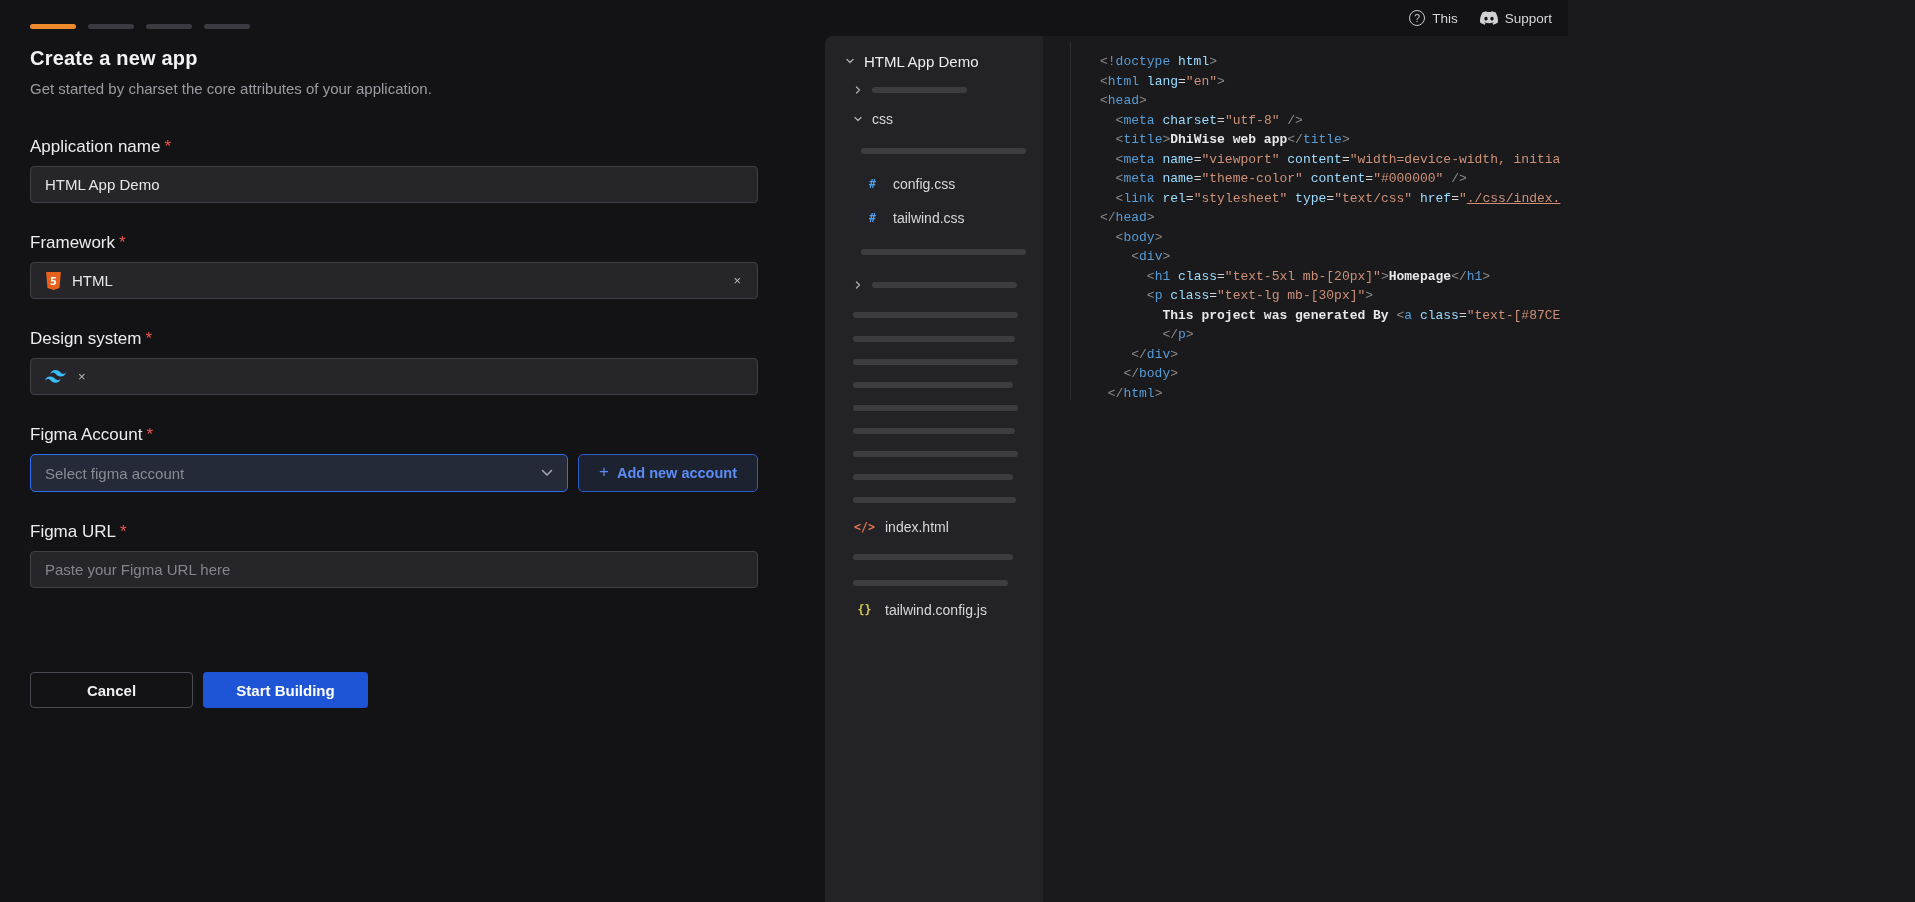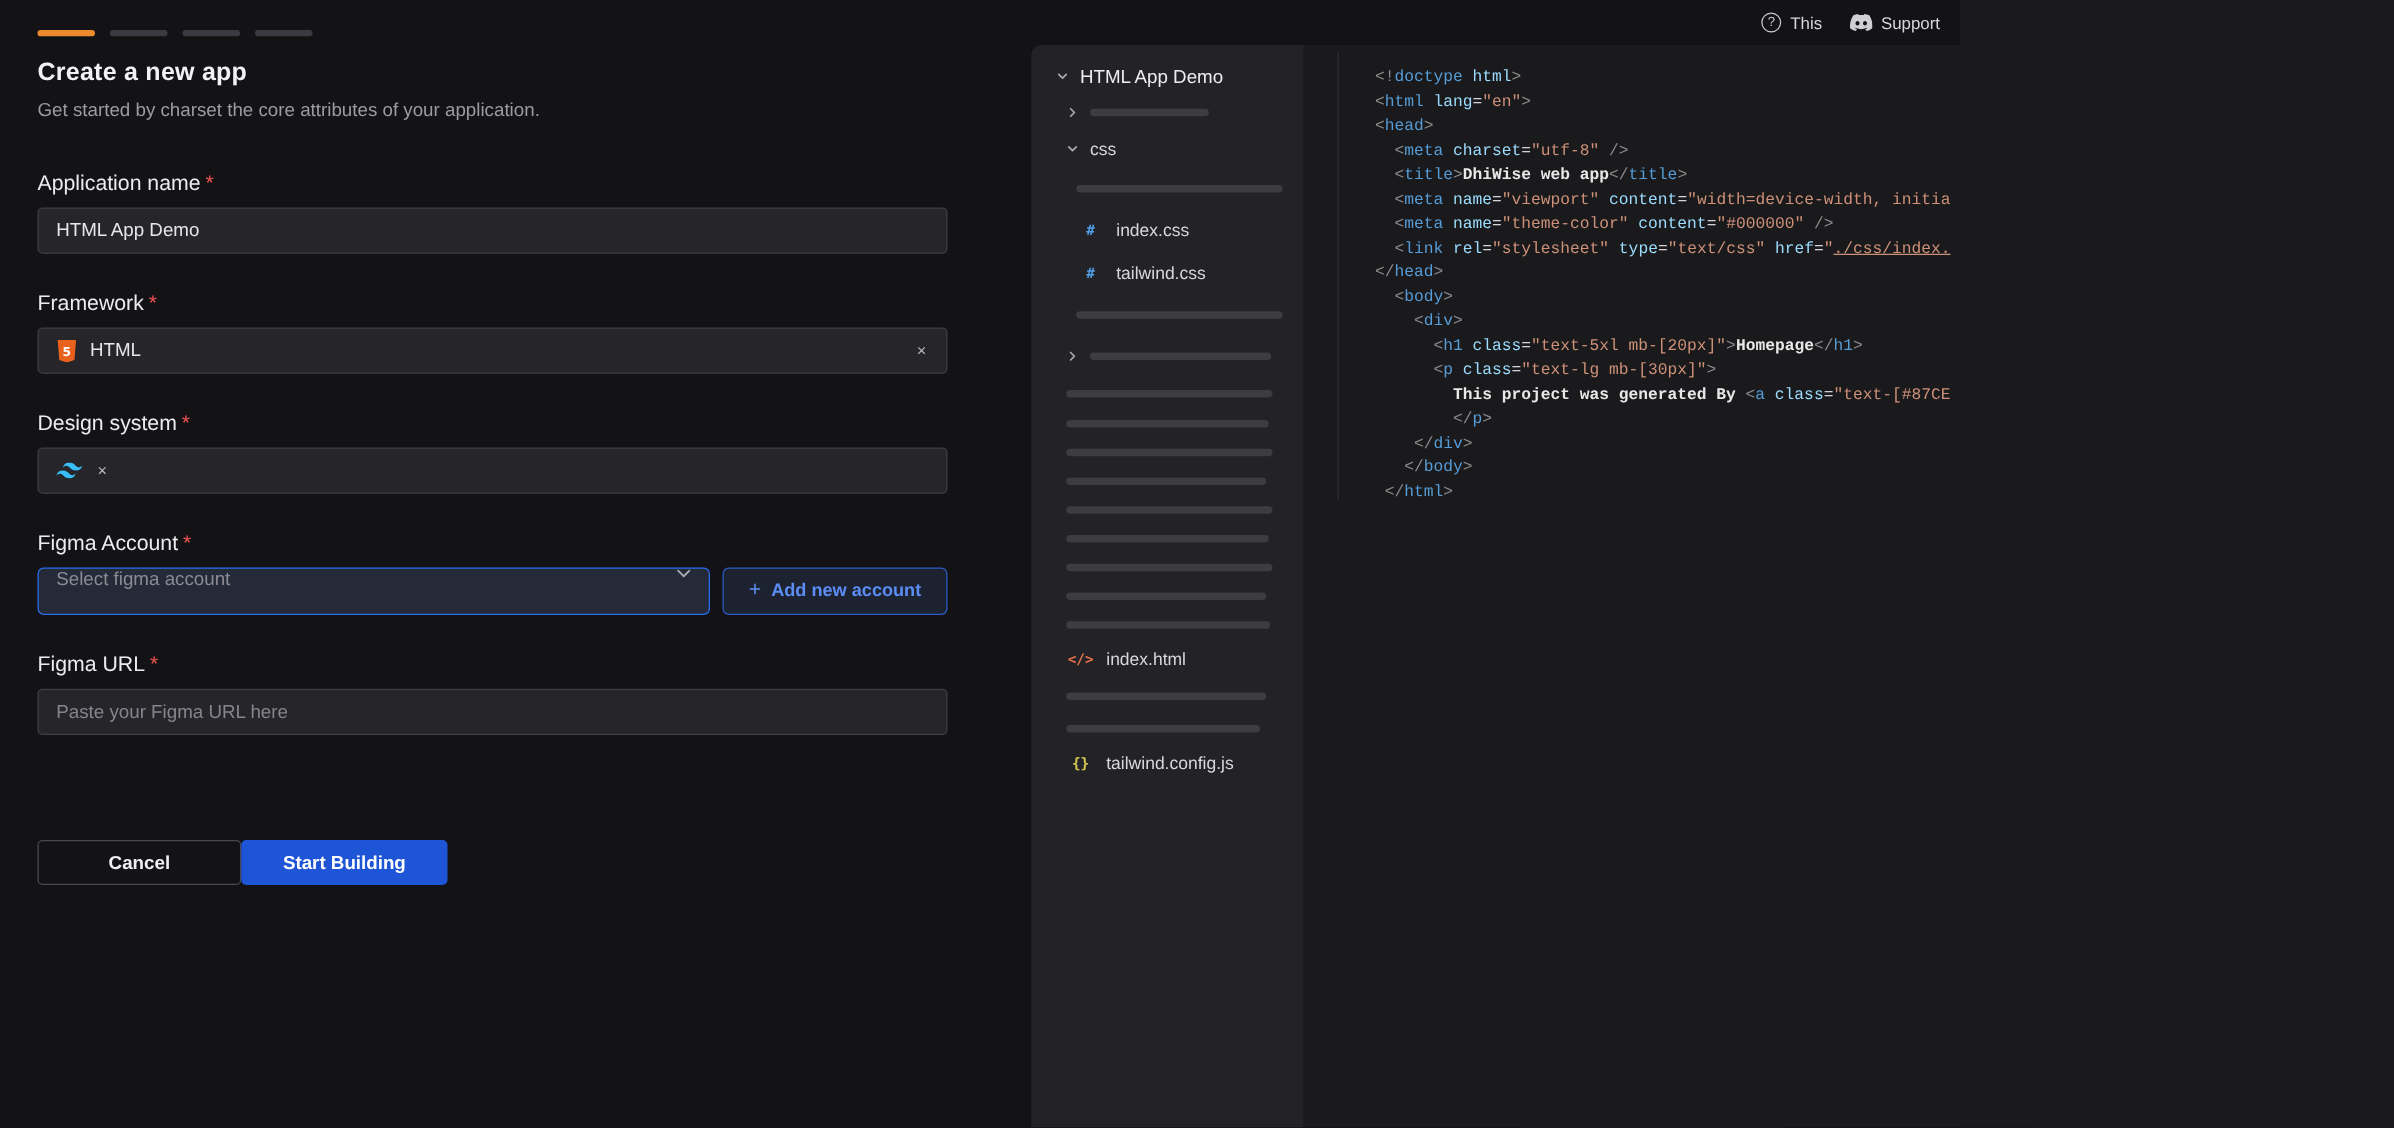--- a/index.html
+++ b/index.html
@@ -25,26 +25,26 @@
   .field{margin-bottom:30px}
   .field label{display:block;font-size:17px;font-weight:400;color:#ececef;margin-bottom:9px}
   .req{color:var(--required-red,#ef5350);margin-left:4px}
   .text-input{width:728px;height:37px;background:#26262a;border:1px solid #3f3f45;border-radius:4px;color:#e6e6ea;font-size:15px;font-family:inherit;padding:0 14px;display:block}
   .text-input::placeholder{color:#85858e}
   .select-box{width:728px;height:37px;background:#26262a;border:1px solid #3f3f45;border-radius:4px;color:#e6e6ea;font-size:15px;padding:0 14px;display:flex;align-items:center;gap:10px;cursor:pointer}
   .select-value{flex:1}
   .remove-x{color:#b9b9c0;font-size:13px;cursor:pointer;padding:0 2px}
   .fw-icon,.ds-icon{display:flex;align-items:center}
   .figma-row{display:flex;gap:10px}
-  .figma-select{width:538px;height:38px;background:#252a38;border:1px solid var(--accent-blue,#2b6ef2);border-radius:5px;display:flex;align-items:flex-start;padding:0 14px;color:#8a8a93;font-size:15px;cursor:pointer}
+  .figma-select{width:538px;height:38px;background:#252a38;border:1px solid var(--accent-blue,#2b6ef2);border-radius:5px;display:flex;align-items:center;padding:0 14px;color:#8a8a93;font-size:15px;cursor:pointer}
   .figma-select .ph{flex:1}
   .chev-down{color:#a9a9b0;display:flex}
   .add-account-btn{width:180px;height:38px;background:#1d2231;border:1px solid #2b5cc9;border-radius:5px;color:var(--link-blue,#5c8df5);font-size:14.5px;font-weight:700;display:flex;align-items:center;justify-content:center;gap:8px;font-family:inherit;cursor:pointer}
   .plus{font-size:17px;font-weight:400;margin-top:-2px}
-  .actions{display:flex;gap:0;margin-top:84px}
+  .actions{display:flex;gap:10px;margin-top:84px}
   .cancel-btn{width:163px;height:36px;background:transparent;border:1px solid #4a4a52;border-radius:4px;color:#f0f0f2;font-size:15px;font-weight:700;font-family:inherit;cursor:pointer}
   .submit-btn{width:165px;height:36px;background:var(--button-blue,#1e54d6);border:none;border-radius:4px;color:#fff;font-size:15px;font-weight:700;font-family:inherit;cursor:pointer}
 
   
   .tree-panel{position:absolute;top:36px;left:825px;width:218px;height:866px;background:#232327;border-top-left-radius:8px;padding-top:10px;overflow:hidden}
   .tree-row{display:flex;align-items:center;gap:9px;color:#d4d4d8}
   .indent-0{padding-left:20px}
   .indent-1{padding-left:28px}
   .indent-2{padding-left:36px}
   .chev{color:#a9a9b0;display:flex}
@@ -181,21 +181,21 @@
               <path d="M2 3.5 L5 6.5 L8 3.5" fill="none" stroke="currentColor" stroke-width="1.4" stroke-linecap="round" stroke-linejoin="round"></path>
             </svg>
           </span>
           <span class="tlabel">css</span>
         </div>
         <div class="tree-row indent-2" style="height: 34px;">
           <span class="skel" style="width: 165px;"></span>
         </div>
         <div class="tree-row indent-2" style="height: 32px;">
           <span class="ficon" style="color: rgb(81, 159, 232);">#</span>
-          <span class="tlabel">index.css</span>
+          <span class="tlabel">config.css</span>
         </div>
         <div class="tree-row indent-2" style="height: 36px;">
           <span class="ficon" style="color: rgb(81, 159, 232);">#</span>
           <span class="tlabel">tailwind.css</span>
         </div>
         <div class="tree-row indent-2" style="height: 32px;">
           <span class="skel" style="width: 165px;"></span>
         </div>
         <div class="tree-row indent-1" style="height: 34px;">
           <span class="chev">

